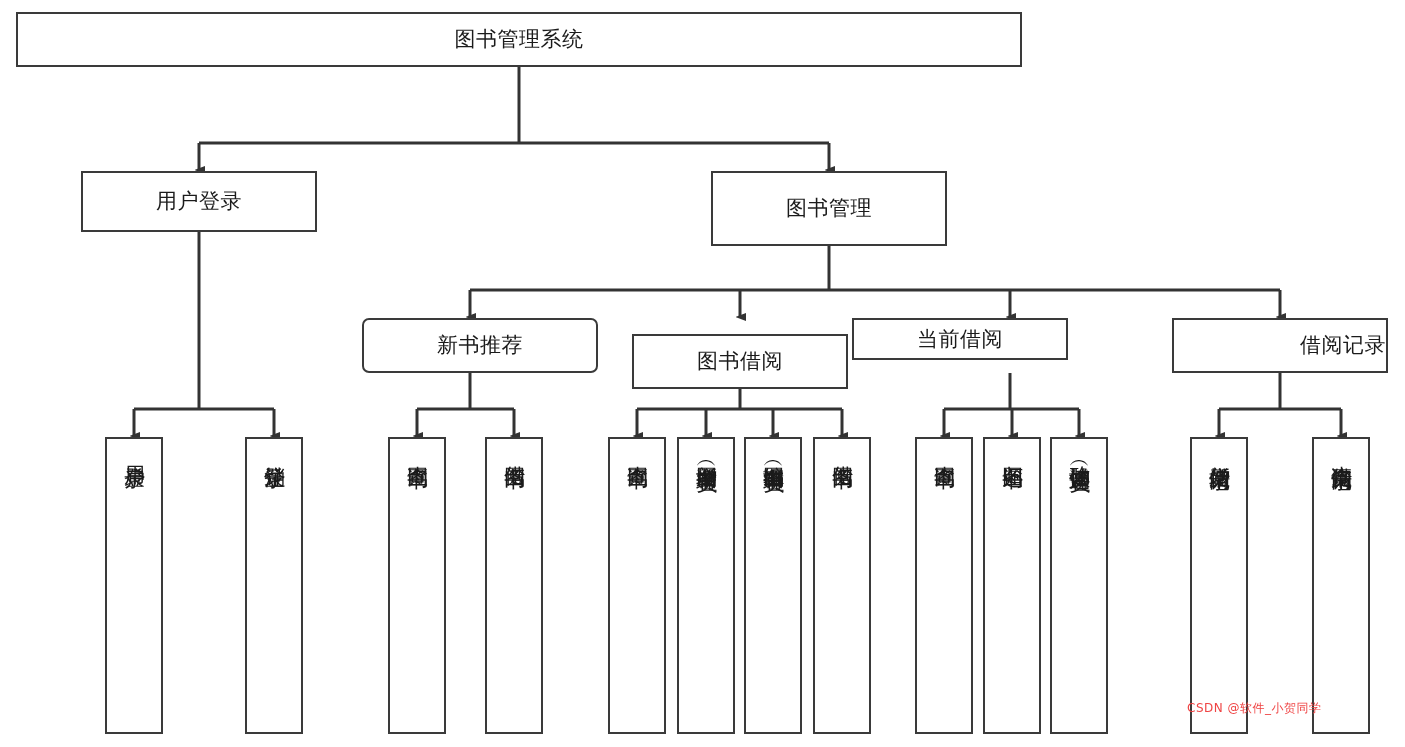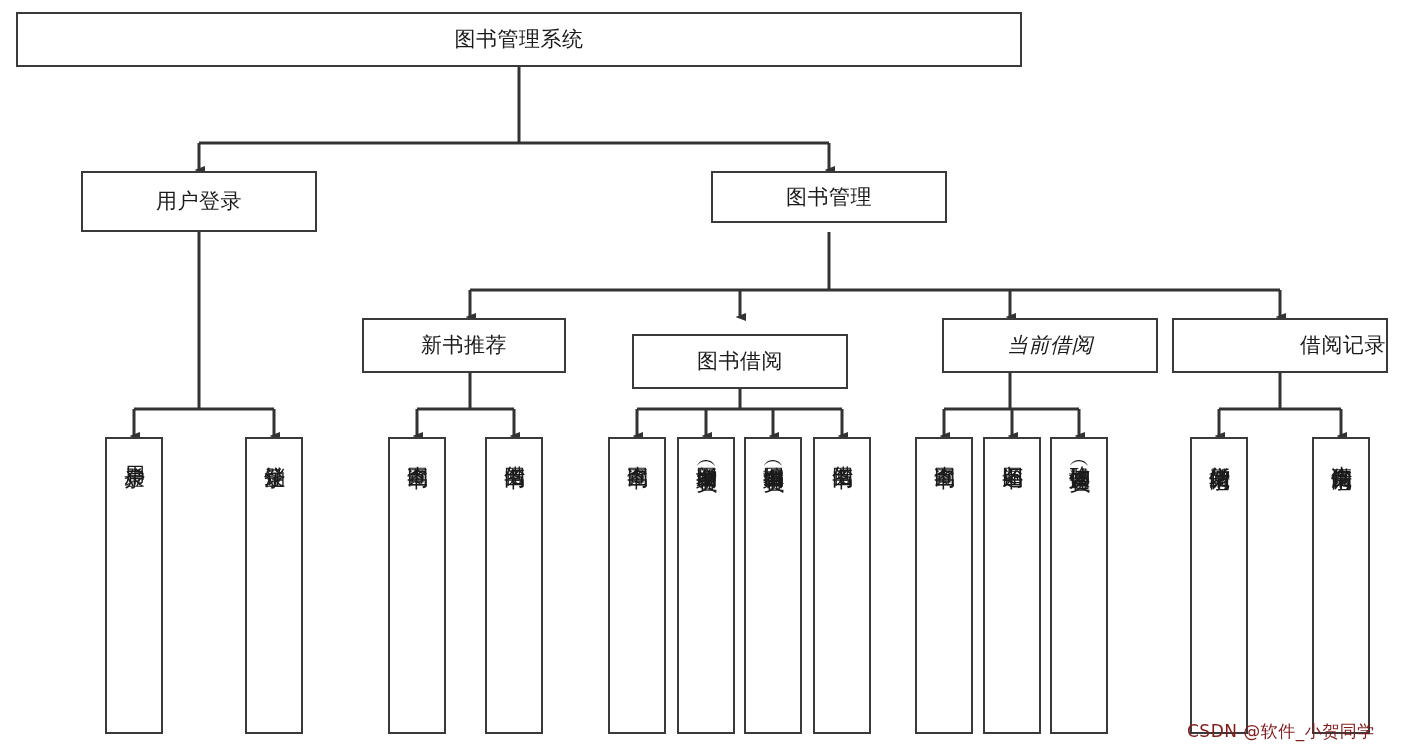--- a/index.html
+++ b/index.html
@@ -55,23 +55,23 @@
     writing-mode: vertical-rl;
     text-orientation: upright;
     font-size: 21px;
     line-height: 1.12;
     letter-spacing: 1px;
     white-space: pre;
   }
   .watermark {
     position: absolute;
     left: 1187px;
-    top: 720px;
-    font-size: 17px;
-    color: #7f1d1d;
+    top: 700px;
+    font-size: 12px;
+    color: #ef4444;
     letter-spacing: 0.5px;
     z-index: 3;
     white-space: nowrap;
     pointer-events: none;
   }
 </style>
 </head>
 <body>
 
 <div id="diagram-root">
@@ -119,30 +119,30 @@
       </g>
   </svg>
 
   <div id="node-layer">
       <div class="node horizontal" style="left: 16px; top: 12px; width: 1006px; height: 55px;">
         <span class="node-label">图书管理系统</span>
       </div>
       <div class="node horizontal" style="left: 81px; top: 171px; width: 236px; height: 61px;">
         <span class="node-label">用户登录</span>
       </div>
-      <div class="node horizontal" style="left: 711px; top: 171px; width: 236px; height: 52px;">
+      <div class="node horizontal" style="left: 711px; top: 171px; width: 236px; height: 75px;">
         <span class="node-label">图书管理</span>
       </div>
-      <div class="node horizontal" style="left: 362px; top: 318px; width: 204px; height: 55px;">
+      <div class="node horizontal" style="left: 362px; top: 318px; width: 236px; height: 55px; border-radius: 7px;">
         <span class="node-label">新书推荐</span>
       </div>
       <div class="node horizontal" style="left: 632px; top: 334px; width: 216px; height: 55px;">
         <span class="node-label">图书借阅</span>
       </div>
-      <div class="node horizontal" style="left: 942px; top: 318px; width: 216px; height: 55px; font-style: italic;">
+      <div class="node horizontal" style="left: 852px; top: 318px; width: 216px; height: 42px;">
         <span class="node-label">当前借阅</span>
       </div>
       <div class="node horizontal" style="left: 1172px; top: 318px; width: 216px; height: 55px; justify-content: flex-end;">
         <span class="node-label">借阅记录</span>
       </div>
       <div class="node vertical" style="left: 105px; top: 437px; width: 58px; height: 297px;">
         <span class="node-label">用户登录</span>
       </div>
       <div class="node vertical" style="left: 245px; top: 437px; width: 58px; height: 297px;">
         <span class="node-label">注销登录</span>

